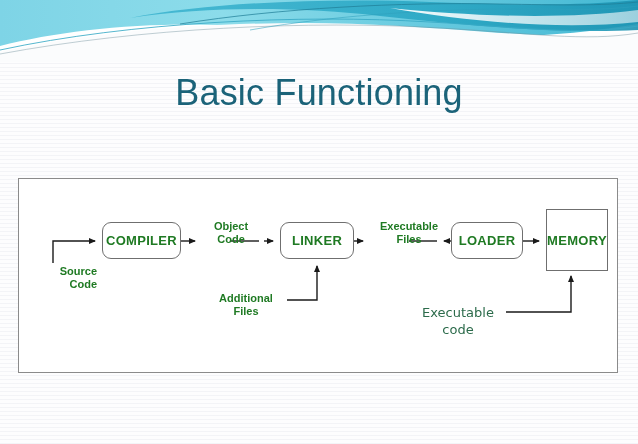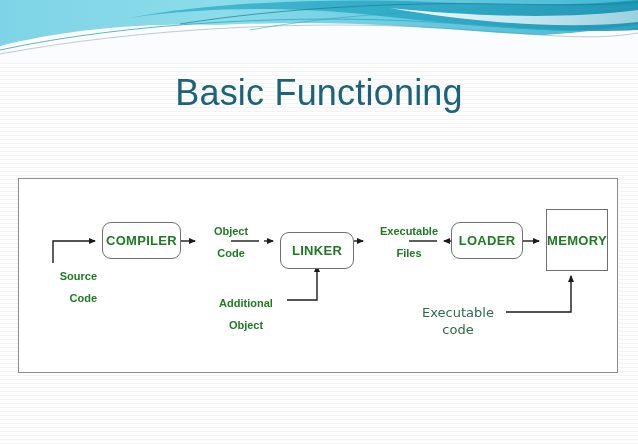--- a/index.html
+++ b/index.html
@@ -87,21 +87,21 @@
     color: #1f7a23;
     letter-spacing: 0.3px;
     white-space: nowrap;
   }
   .flow-label {
     position: absolute;
     font-family: "Liberation Sans", sans-serif;
     font-weight: bold;
     font-size: 11px;
     color: #1f7a23;
-    line-height: 22px;
+    line-height: 13px;
     text-align: center;
     white-space: pre-line;
   }
   .flow-label.thin {
     font-weight: normal;
     font-size: 13px;
     line-height: 17px;
     color: #2c6b4b;
     font-family: "DejaVu Sans", sans-serif;
   }
@@ -183,40 +183,40 @@
       <g stroke="#1a1a1a" stroke-width="1.4" fill="none">
         <path d="M390,62 L418,62"></path>
         <path d="M212,62 L240,62"></path>
       </g>
     </svg>
 
     <div class="proc-box rounded" style="left:83px; top:43px; width:79px; height:37px;">
       <span class="proc-label">COMPILER</span>
     </div>
 
-    <div class="proc-box rounded" style="left:261px; top:53px; width:74px; height:37px;">
+    <div class="proc-box rounded" style="left:261px; top:43px; width:74px; height:37px;">
       <span class="proc-label">LINKER</span>
     </div>
 
     <div class="proc-box rounded" style="left:432px; top:43px; width:72px; height:37px;">
       <span class="proc-label">LOADER</span>
     </div>
 
     <div class="proc-box" style="left:527px; top:30px; width:62px; height:62px;">
       <span class="proc-label">MEMORY</span>
     </div>
 
     <div class="flow-label" style="left:16px; top:86px; width:62px;text-align:right;">Source
 Code</div>
 
     <div class="flow-label" style="left:181px; top:41px; width:62px;">Object
 Code</div>
 
     <div class="flow-label" style="left:186px; top:113px; width:82px;">Additional
-Object</div>
+Files</div>
 
     <div class="flow-label" style="left:349px; top:41px; width:82px;">Executable
 Files</div>
 
     <div class="flow-label thin" style="left:396px; top:125px; width:86px;">Executable
 code</div>
 
   </div>
 </div>
 

